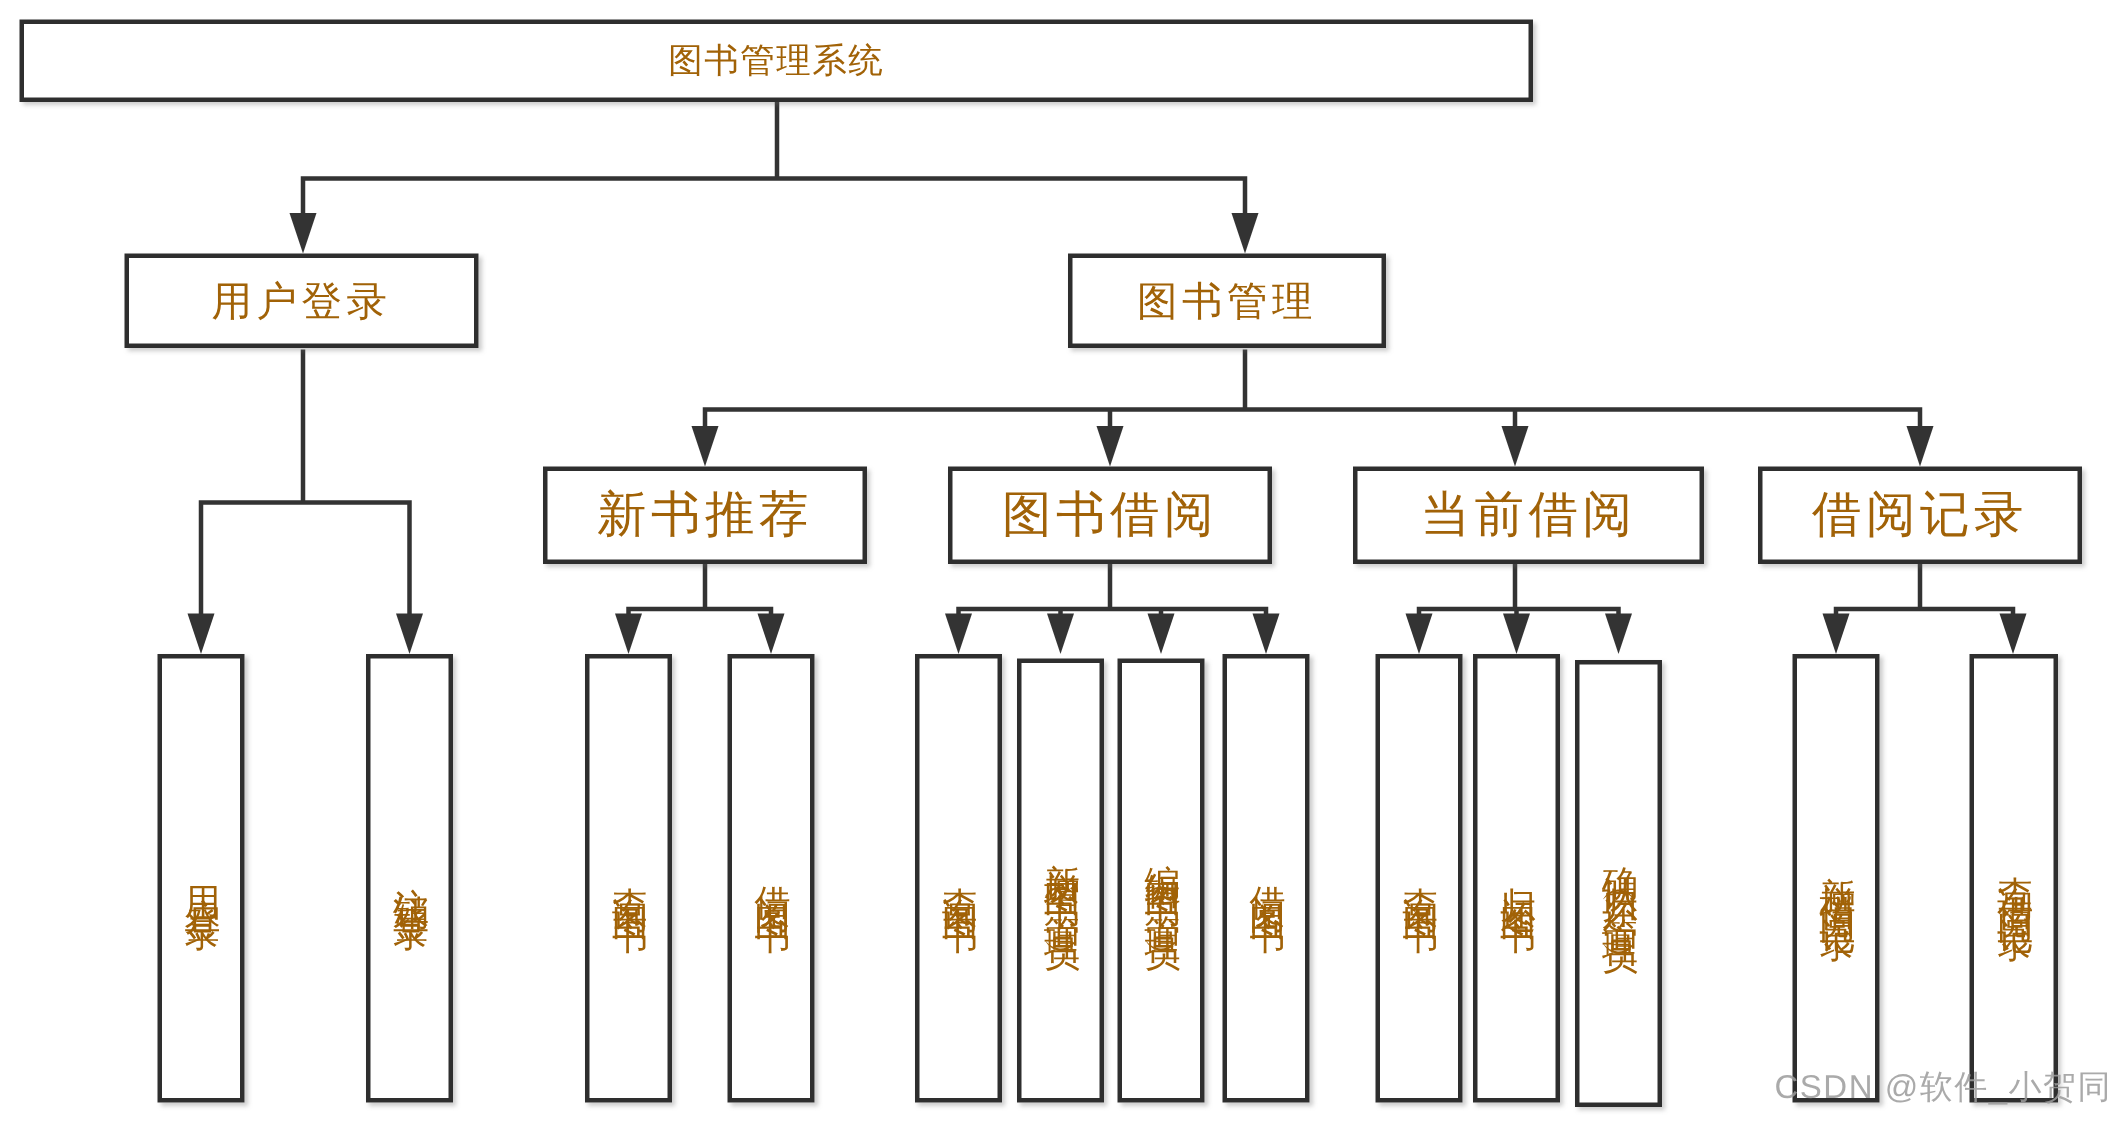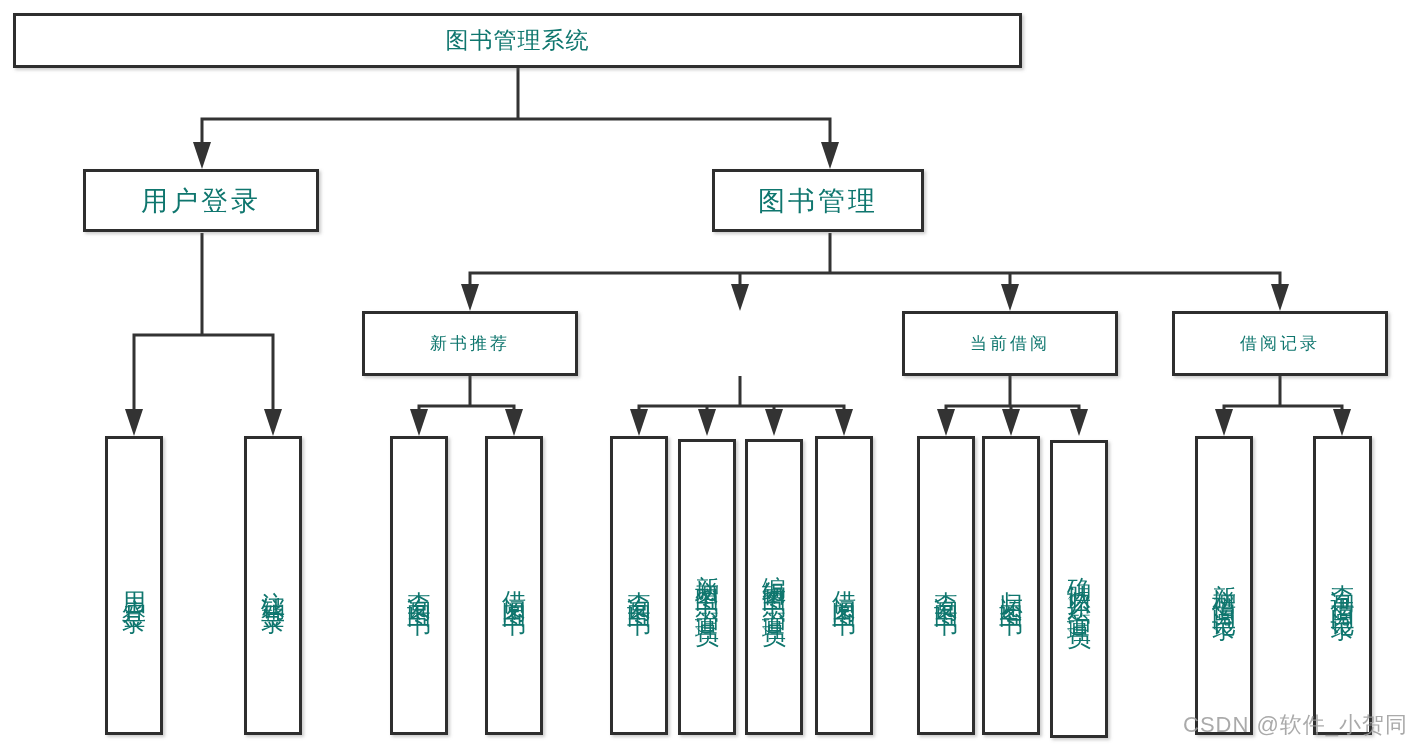--- a/index.html
+++ b/index.html
@@ -31,35 +31,35 @@
     stroke: none;
   }
   .node {
     position: absolute;
     box-sizing: border-box;
     background: #ffffff;
     border: 3px solid #2e2e2e;
     display: flex;
     align-items: center;
     justify-content: center;
-    color: #0f766e;
+    color: #a16207;
     z-index: 2;
     box-shadow: 2px 2px 3px rgba(110,110,110,0.35);
   }
   .h-node .label {
     font-size: 27px;
     letter-spacing: 3px;
     white-space: nowrap;
   }
   .root-node .label {
     font-size: 23px;
     letter-spacing: 1px;
   }
   .mid-node .label {
-    font-size: 17px;
+    font-size: 33px;
     letter-spacing: 3px;
   }
   .v-node .label {
     writing-mode: vertical-rl;
     text-orientation: mixed;
     font-size: 24px;
     letter-spacing: 7px;
     line-height: 1;
     white-space: nowrap;
   }
@@ -122,21 +122,24 @@
   <div class="node h-node" style="left:83px; top:169px; width:236px; height:63px;">
     <span class="label">用户登录</span>
   </div>
   <div class="node h-node" style="left:712px; top:169px; width:212px; height:63px;">
     <span class="label">图书管理</span>
   </div>
 
   <div class="node h-node mid-node" style="left:362px; top:311px; width:216px; height:65px;">
     <span class="label">新书推荐</span>
   </div>
-  <div class="node h-node mid-node" style="left:902px; top:311px; width:216px; height:65px;">
+  <div class="node h-node mid-node" style="left:632px; top:311px; width:216px; height:65px;">
+    <span class="label">图书借阅</span>
+  </div>
+  <div class="node h-node mid-node" style="left:902px; top:311px; width:234px; height:65px;">
     <span class="label">当前借阅</span>
   </div>
   <div class="node h-node mid-node" style="left:1172px; top:311px; width:216px; height:65px;font-family:Liberation Serif, serif;">
     <span class="label">借阅记录</span>
   </div>
 
   <div class="node v-node" style="left:105px; top:436px; width:58px; height:299px;">
     <span class="label">用户登录</span>
   </div>
   <div class="node v-node" style="left:244px; top:436px; width:58px; height:299px;">

